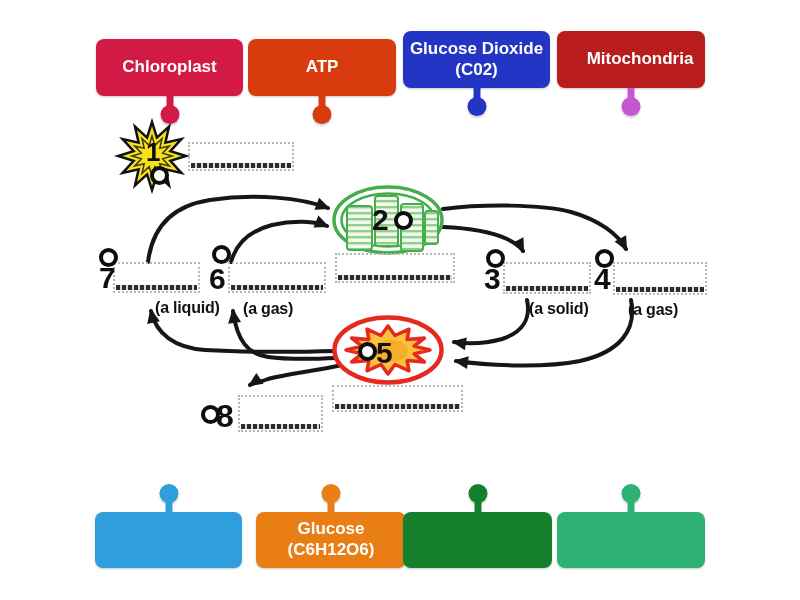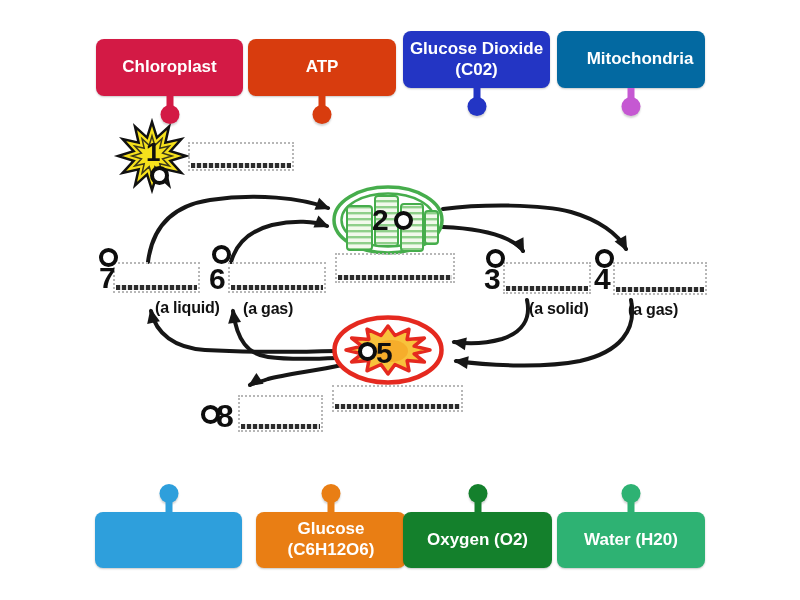--- a/index.html
+++ b/index.html
@@ -142,21 +142,21 @@
     <span class="pin-ball" style="background-color: rgb(216, 60, 14);"></span>
   </span>
 </div>
 <div class="chip" style="left: 403px; top: 31px; width: 147px; height: 57px; background-color: rgb(35, 53, 196);">
   <span>Glucose Dioxide (C02)</span>
   <span class="pin below">
     <span class="pin-stem" style="background-color: rgb(35, 53, 196);"></span>
     <span class="pin-ball" style="background-color: rgb(35, 53, 196);"></span>
   </span>
 </div>
-<div class="chip" style="left: 557px; top: 31px; width: 148px; height: 57px; background-color: #0369a1; padding-left: 24px;">
+<div class="chip" style="left: 557px; top: 31px; width: 148px; height: 57px; background-color: #b91c1c; padding-left: 24px;">
   <span>Mitochondria</span>
   <span class="pin below">
     <span class="pin-stem" style="background-color: rgb(197, 88, 210);"></span>
     <span class="pin-ball" style="background-color: rgb(197, 88, 210);"></span>
   </span>
 </div>
 
 <div class="chip" style="left: 95px; top: 512px; width: 147px; height: 56px; background-color: rgb(46, 159, 220);">
   <span class="pin above">
     <span class="pin-stem" style="background-color: rgb(46, 159, 220);"></span>
@@ -164,25 +164,23 @@
   </span>
 </div>
 <div class="chip" style="left: 256px; top: 512px; width: 150px; height: 56px; background-color: rgb(233, 126, 20);">
   <span>Glucose (C6H12O6)</span>
   <span class="pin above">
     <span class="pin-stem" style="background-color: rgb(233, 126, 20);"></span>
     <span class="pin-ball" style="background-color: rgb(233, 126, 20);"></span>
   </span>
 </div>
 <div class="chip" style="left: 403px; top: 512px; width: 149px; height: 56px; background-color: rgb(20, 128, 44);">
-  <span>Oxygen (O2)</span>
   <span class="pin above">
     <span class="pin-stem" style="background-color: rgb(20, 128, 44);"></span>
     <span class="pin-ball" style="background-color: rgb(20, 128, 44);"></span>
   </span>
 </div>
 <div class="chip" style="left: 557px; top: 512px; width: 148px; height: 56px; background-color: rgb(46, 178, 115);">
-  <span>Water (H20)</span>
   <span class="pin above">
     <span class="pin-stem" style="background-color: rgb(46, 178, 115);"></span>
     <span class="pin-ball" style="background-color: rgb(46, 178, 115);"></span>
   </span>
 </div>
 
 </body></html>

